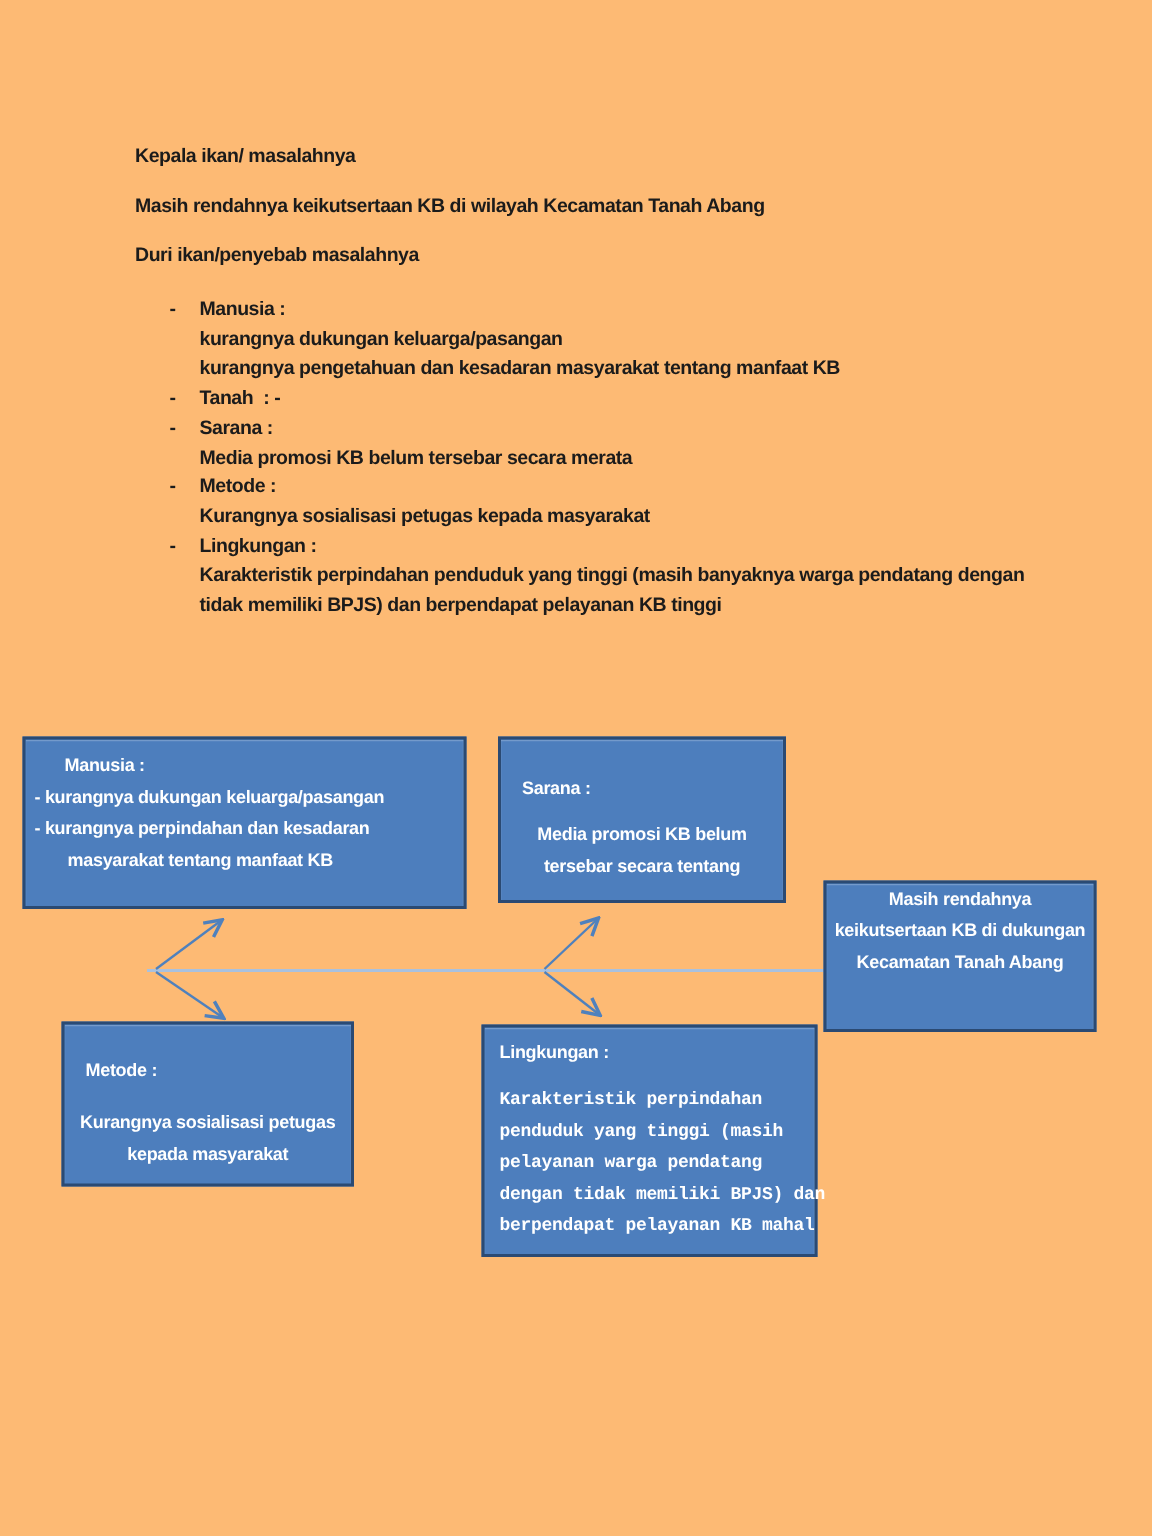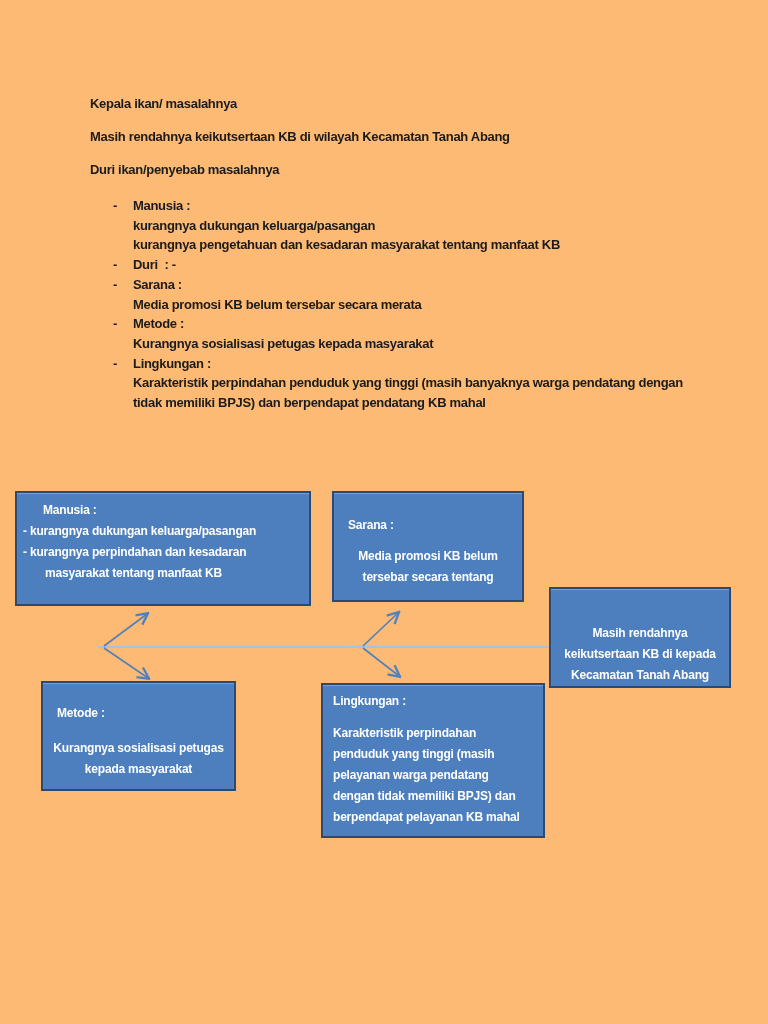--- a/index.html
+++ b/index.html
@@ -33,29 +33,29 @@
   #box-manusia { left:15px; top:491px; width:296px; height:115px; padding:5px 6px; }
   #box-manusia .title { margin:2px 0 0 20px; }
   #box-manusia .lines { margin-top:0; }
   #box-manusia .bline.indent { padding-left:22px; }
 
   #box-sarana { left:332px; top:491px; width:192px; height:111px; padding:22px 4px 0 4px; }
   #box-sarana .title { margin-left:10px; }
   #box-sarana .lines { margin-top:10px; }
 
   #box-effect { left:549px; top:587px; width:182px; height:101px;
-                display:flex; align-items:flex-end; justify-content:center; }
+                display:flex; align-items:flex-start; justify-content:center; }
   #box-effect .lines { width:100%; }
 
   #box-metode { left:41px; top:681px; width:195px; height:110px; padding:20px 4px 0 4px; }
   #box-metode .title { margin-left:10px; }
   #box-metode .lines { margin-top:14px; }
 
   #box-lingkungan { left:321px; top:683px; width:224px; height:155px; padding:6px 10px; }
-  #box-lingkungan .lines { margin-top:11px; }
+  #box-lingkungan .lines { margin-top:11px;font-family:Liberation Mono, monospace; }
 
   svg.fishbone { position:absolute; left:0; top:0; pointer-events:none; }
   .spine  { stroke:var(--spine,#a9c1de); stroke-width:2; }
   .branch { stroke:var(--arrow,#4f81bd); stroke-width:1.6; fill:none; }
   #arrowhead path { stroke:var(--arrow,#4f81bd); }
 </style>
 </head>
 <body>
 
 <div class="page">
@@ -70,21 +70,21 @@
         <div class="cause-head">
           <span class="dash">-</span>
           <span class="label">Manusia :</span>
         </div>
         <div class="cause-line">kurangnya dukungan keluarga/pasangan</div>
         <div class="cause-line">kurangnya pengetahuan dan kesadaran masyarakat tentang manfaat KB</div>
       </div>
       <div class="cause-item">
         <div class="cause-head">
           <span class="dash">-</span>
-          <span class="label">Duri  : -</span>
+          <span class="label">Tanah  : -</span>
         </div>
       </div>
       <div class="cause-item">
         <div class="cause-head">
           <span class="dash">-</span>
           <span class="label">Sarana :</span>
         </div>
         <div class="cause-line">Media promosi KB belum tersebar secara merata</div>
       </div>
       <div class="cause-item">
@@ -93,21 +93,21 @@
           <span class="label">Metode :</span>
         </div>
         <div class="cause-line">Kurangnya sosialisasi petugas kepada masyarakat</div>
       </div>
       <div class="cause-item">
         <div class="cause-head">
           <span class="dash">-</span>
           <span class="label">Lingkungan :</span>
         </div>
         <div class="cause-line">Karakteristik perpindahan penduduk yang tinggi (masih banyaknya warga pendatang dengan</div>
-        <div class="cause-line">tidak memiliki BPJS) dan berpendapat pendatang KB mahal</div>
+        <div class="cause-line">tidak memiliki BPJS) dan berpendapat pelayanan KB tinggi</div>
       </div>
     </div>
   </div>
 
   <svg class="fishbone" width="768" height="1024" viewBox="0 0 768 1024">
     <defs>
       <marker id="arrowhead" viewBox="0 0 10 10" refX="8" refY="5" markerWidth="9" markerHeight="9" orient="auto">
         <path d="M1,1 L9,5 L1,9" fill="none" stroke-width="1.6"></path>
       </marker>
     </defs>
@@ -131,21 +131,21 @@
     <div class="title">Sarana :</div>
     <div class="lines">
       <div class="bline">Media promosi KB belum</div>
       <div class="bline">tersebar secara tentang</div>
     </div>
   </div>
 
   <div class="dbox centered" id="box-effect">
     <div class="lines">
       <div class="bline">Masih rendahnya</div>
-      <div class="bline">keikutsertaan KB di kepada</div>
+      <div class="bline">keikutsertaan KB di dukungan</div>
       <div class="bline">Kecamatan Tanah Abang</div>
     </div>
   </div>
 
   <div class="dbox centered" id="box-metode">
     <div class="title">Metode :</div>
     <div class="lines">
       <div class="bline">Kurangnya sosialisasi petugas</div>
       <div class="bline">kepada masyarakat</div>
     </div>

